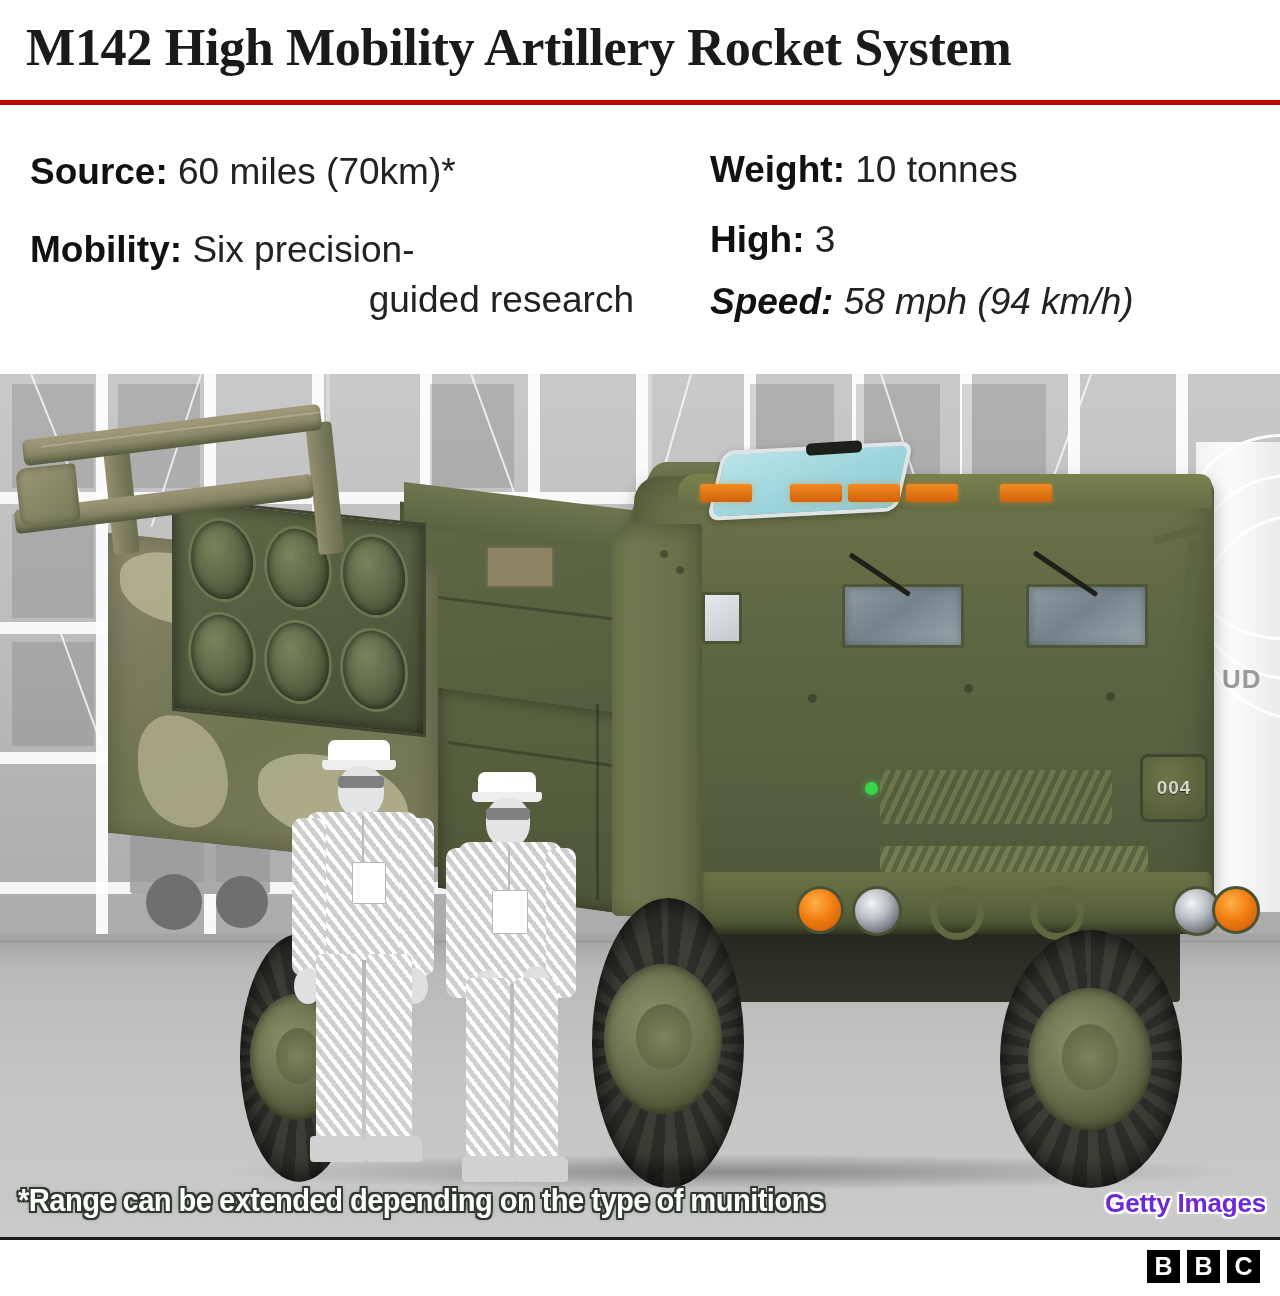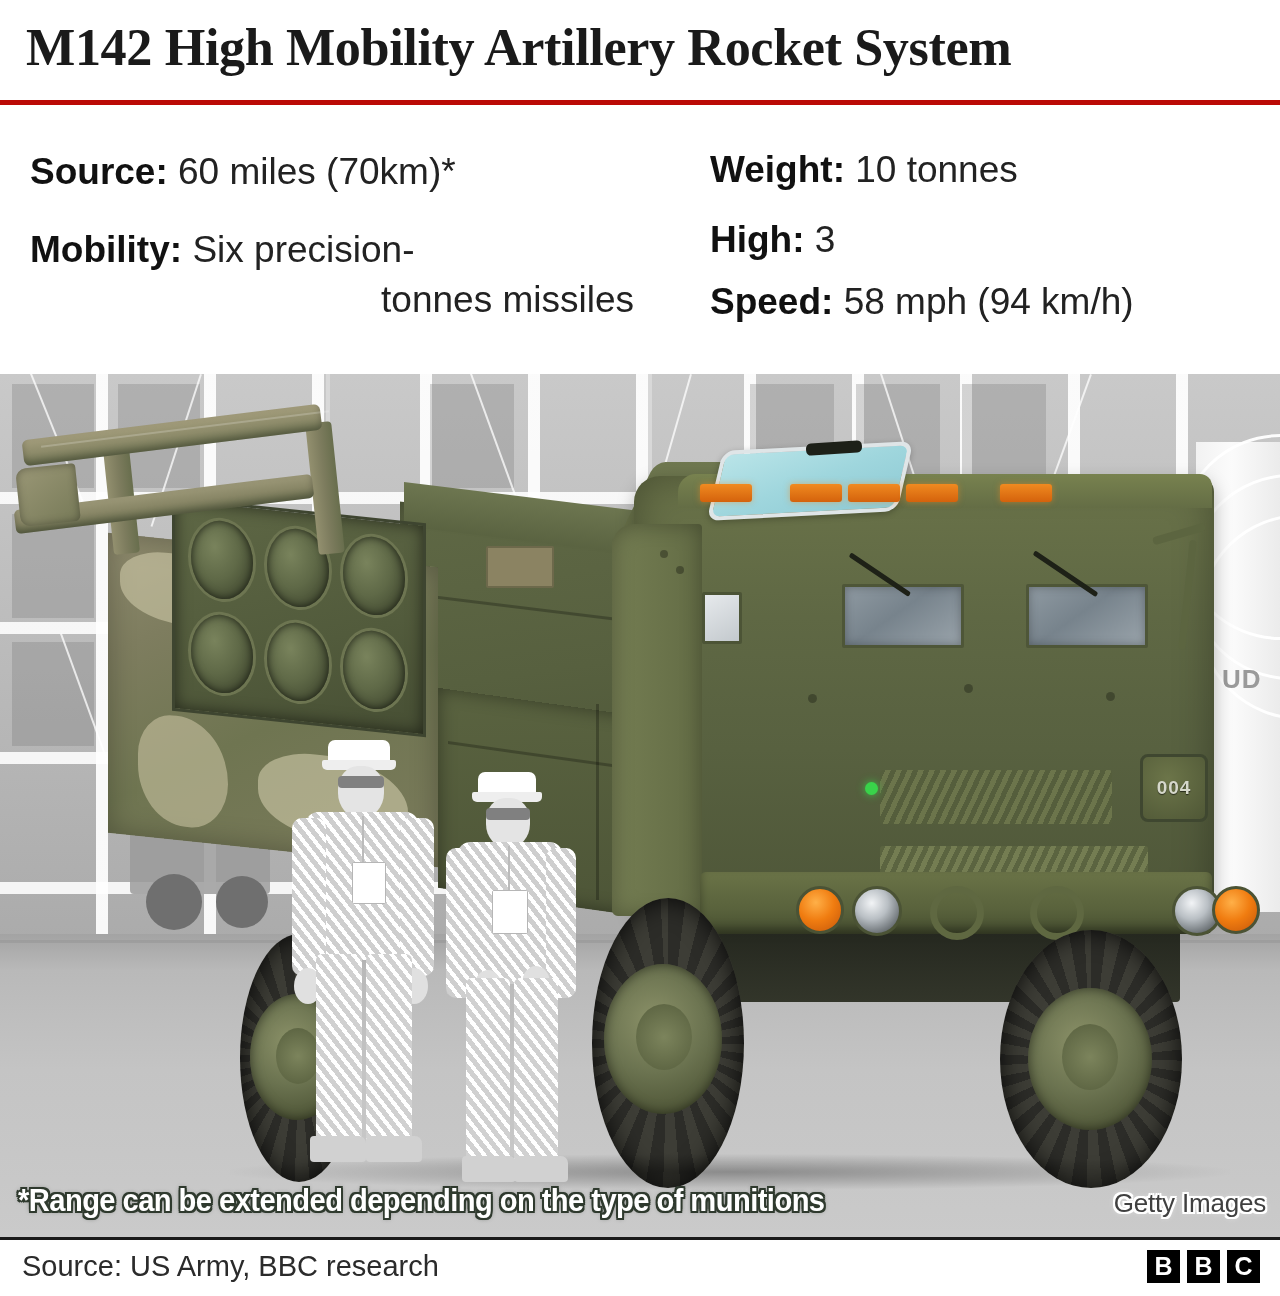--- a/index.html
+++ b/index.html
@@ -44,21 +44,21 @@
   }
   .spec-row .lbl{font-weight:700;color:#111;}
   .spec-row .val{font-weight:400;color:#222;}
 
   .left-r1{position:absolute;left:0;top:38px;}
   .left-r2{position:absolute;left:0;top:116px;}
   .left-r2b{position:absolute;left:0;top:166px;width:604px;text-align:right;}
 
   .right-r1{position:absolute;left:0;top:36px;}
   .right-r2{position:absolute;left:0;top:106px;}
-  .right-r3{position:absolute;left:0;top:168px;}
+  .right-r3{position:absolute;left:0;top:168px;font-style:italic;}
 
   
   .photo{
     position:absolute;left:0;top:374px;width:1280px;height:863px;
     overflow:hidden;background:#b4b4b4;
   }
 
   
   .bg-wall{position:absolute;inset:0;
     background:
@@ -334,23 +334,23 @@
     transform-origin:left top;
     white-space:nowrap;
     text-shadow:
       -2px -2px 0 #2f3a2e, 2px -2px 0 #2f3a2e, -2px 2px 0 #2f3a2e, 2px 2px 0 #2f3a2e,
       0 -2px 0 #2f3a2e, 0 2px 0 #2f3a2e, -2px 0 0 #2f3a2e, 2px 0 0 #2f3a2e,
       0 0 5px rgba(20,30,20,.7);
   }
   .credit{
     position:absolute;right:14px;top:1188px;
     font-family:"Liberation Sans", sans-serif;
-    font-weight:400;
+    font-weight:700;
     font-size:26px;
-    color:#404040;
+    color:#6d28d9;
     letter-spacing:-0.2px;
     white-space:nowrap;
     text-shadow:
       -2px -2px 0 #fff, 2px -2px 0 #fff, -2px 2px 0 #fff, 2px 2px 0 #fff,
       0 -2px 0 #fff, 0 2px 0 #fff, -2px 0 0 #fff, 2px 0 0 #fff,
       0 0 6px rgba(255,255,255,.95);
   }
 
   
   .rule-black{position:absolute;left:0;top:1237px;width:1280px;height:3px;background:#1a1a1a;}
@@ -379,21 +379,21 @@
 
     <div class="col col-left">
       <div class="spec-row left-r1">
         <span class="lbl">Source:</span>
         <span class="val">60 miles (70km)*</span>
       </div>
       <div class="spec-row left-r2">
         <span class="lbl">Mobility:</span>
         <span class="val">Six precision-</span>
       </div>
-      <div class="spec-row left-r2b">tonnes missiles</div>
+      <div class="spec-row left-r2b">guided research</div>
     </div>
 
     <div class="col col-right">
       <div class="spec-row right-r1">
         <span class="lbl">Weight:</span>
         <span class="val"> 10 tonnes</span>
       </div>
       <div class="spec-row right-r2">
         <span class="lbl">High:</span>
         <span class="val">3</span>
@@ -575,20 +575,19 @@
       <div class="s-boot" style="left:462px;top:782px;width:54px;height:26px;"></div>
       <div class="s-boot" style="left:514px;top:782px;width:54px;height:26px;"></div>
     </div>
 
   </div>
 
   <div class="footnote">*Range can be extended depending on the type of munitions</div>
   <div class="credit">Getty Images</div>
 
   <div class="rule-black"></div>
-  <div class="source">Source: US Army, BBC research</div>
   <div class="bbc-logo">
     <div class="bbc-box">B</div>
     <div class="bbc-box">B</div>
     <div class="bbc-box">C</div>
   </div>
 
 </div>
 
 </body></html>

